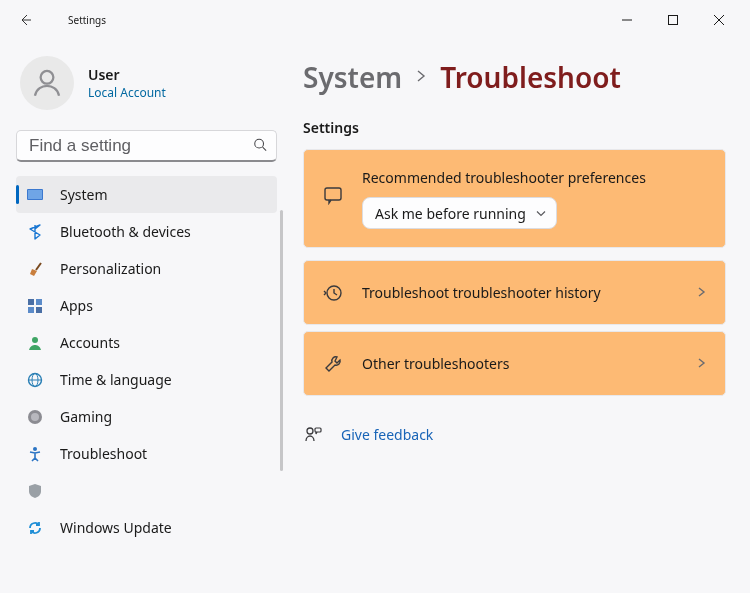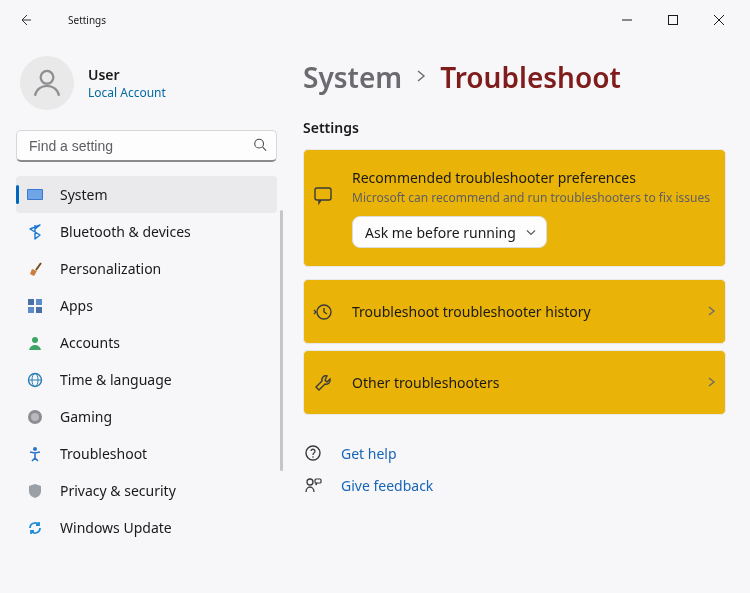--- a/index.html
+++ b/index.html
@@ -73,21 +73,21 @@
     margin-bottom: 14px;
   }
   .search {
     width: 100%;
     height: 32px;
     border: 1px solid #d7d7da;
     border-bottom: 2px solid #8a8a8e;
     border-radius: 5px;
     background: #fdfdfe;
     padding: 0 34px 0 12px;
-    font-size: 14px;
+    font-size: 17px;
     outline: none;
     color: #1a1a1a;
   }
   .search::placeholder { color: #5f5f63; }
   .search-icon {
     position: absolute;
     right: 10px;
     top: 50%;
     transform: translateY(-50%);
     pointer-events: none;
@@ -157,24 +157,24 @@
     font-size: 28px;
     font-weight: 600;
     color: #7f1d1d;
   }
   .section-heading {
     font-size: 14px;
     font-weight: 600;
     margin-bottom: 12px;
   }
   .card {
-    background: #eab308;
+    background: #fdba74;
     border: 1px solid #e8e8eb;
     border-radius: 5px;
-    padding: 14px 8px;
+    padding: 14px 18px;
     display: flex;
     align-items: center;
     gap: 18px;
     margin-bottom: 6px;
     min-height: 65px;
     cursor: default;
   }
   .card.clickable { cursor: pointer; }
   .card-icon {
     width: 22px; height: 22px;
@@ -349,21 +349,20 @@
               </svg>
             </span>
           <span>Troubleshoot</span>
         </li>
         <li class="nav-item">
           <span class="nav-icon">
               <svg width="16" height="16" viewBox="0 0 16 16">
                 <path d="M8 1l6 2v5c0 4-3 6-6 7-3-1-6-3-6-7V3z" fill="#9aa0a6"></path>
               </svg>
             </span>
-          <span>Privacy &amp; security</span>
         </li>
         <li class="nav-item">
           <span class="nav-icon">
               <svg width="16" height="16" viewBox="0 0 16 16">
                 <path d="M3 8a5 5 0 0 1 9-3M13 8a5 5 0 0 1-9 3" fill="none" stroke="#1f8ed6" stroke-width="1.8"></path>
                 <path d="M12 2v3h-3M4 14v-3h3" fill="none" stroke="#1f8ed6" stroke-width="1.8"></path>
               </svg>
             </span>
           <span>Windows Update</span>
         </li>
@@ -389,21 +388,20 @@
 
     <div class="card" style="align-items:flex-start;padding-top:18px;padding-bottom:18px;margin-bottom:12px;">
       <span class="card-icon" style="margin-top:16px;">
         <svg width="20" height="20" viewBox="0 0 20 20">
             <rect x="2" y="3" width="16" height="12" rx="2" fill="none" stroke="#3a3a3d" stroke-width="1.4"></rect>
             <path d="M8 15l-2 3v-3" fill="none" stroke="#3a3a3d" stroke-width="1.4"></path>
           </svg>
       </span>
       <div class="card-body">
         <div class="card-title">Recommended troubleshooter preferences</div>
-        <div class="card-sub">Microsoft can recommend and run troubleshooters to fix issues</div>
         <div class="dropdown">
           <span>Ask me before running</span>
           <span class="chev">
             <svg width="10" height="10" viewBox="0 0 10 10">
                 <path d="M1 3l4 4 4-4" fill="none" stroke="#5a5a5e" stroke-width="1.2"></path>
               </svg>
           </span>
         </div>
       </div>
     </div>
@@ -436,30 +434,20 @@
         <div class="card-title">Other troubleshooters</div>
       </div>
       <span class="chevron-right">
         <svg width="12" height="12" viewBox="0 0 12 12">
             <path d="M4 2l5 4-5 4" fill="none" stroke="#6b6b6f" stroke-width="1.4"></path>
           </svg>
       </span>
     </div>
 
     <div class="help-links">
-      <div class="help-link">
-        <span class="help-icon">
-          <svg width="18" height="18" viewBox="0 0 18 18">
-              <circle cx="9" cy="9" r="7" fill="none" stroke="#3a3a3d" stroke-width="1.4"></circle>
-              <path d="M7 7a2 2 0 1 1 3 2c-1 .6-1 1-1 2" fill="none" stroke="#3a3a3d" stroke-width="1.3"></path>
-              <circle cx="9" cy="13" r="0.8" fill="#3a3a3d"></circle>
-            </svg>
-        </span>
-        <a>Get help</a>
-      </div>
       <div class="help-link">
         <span class="help-icon">
           <svg width="18" height="18" viewBox="0 0 18 18">
               <circle cx="6" cy="6" r="3" fill="none" stroke="#3a3a3d" stroke-width="1.3"></circle>
               <path d="M2 16c0-3 2-5 4-5s4 2 4 5" fill="none" stroke="#3a3a3d" stroke-width="1.3"></path>
               <rect x="11" y="3" width="6" height="4" rx="1" fill="none" stroke="#3a3a3d" stroke-width="1.2"></rect>
               <path d="M13 7l-1 2v-2" fill="none" stroke="#3a3a3d" stroke-width="1.2"></path>
             </svg>
         </span>
         <a>Give feedback</a>

